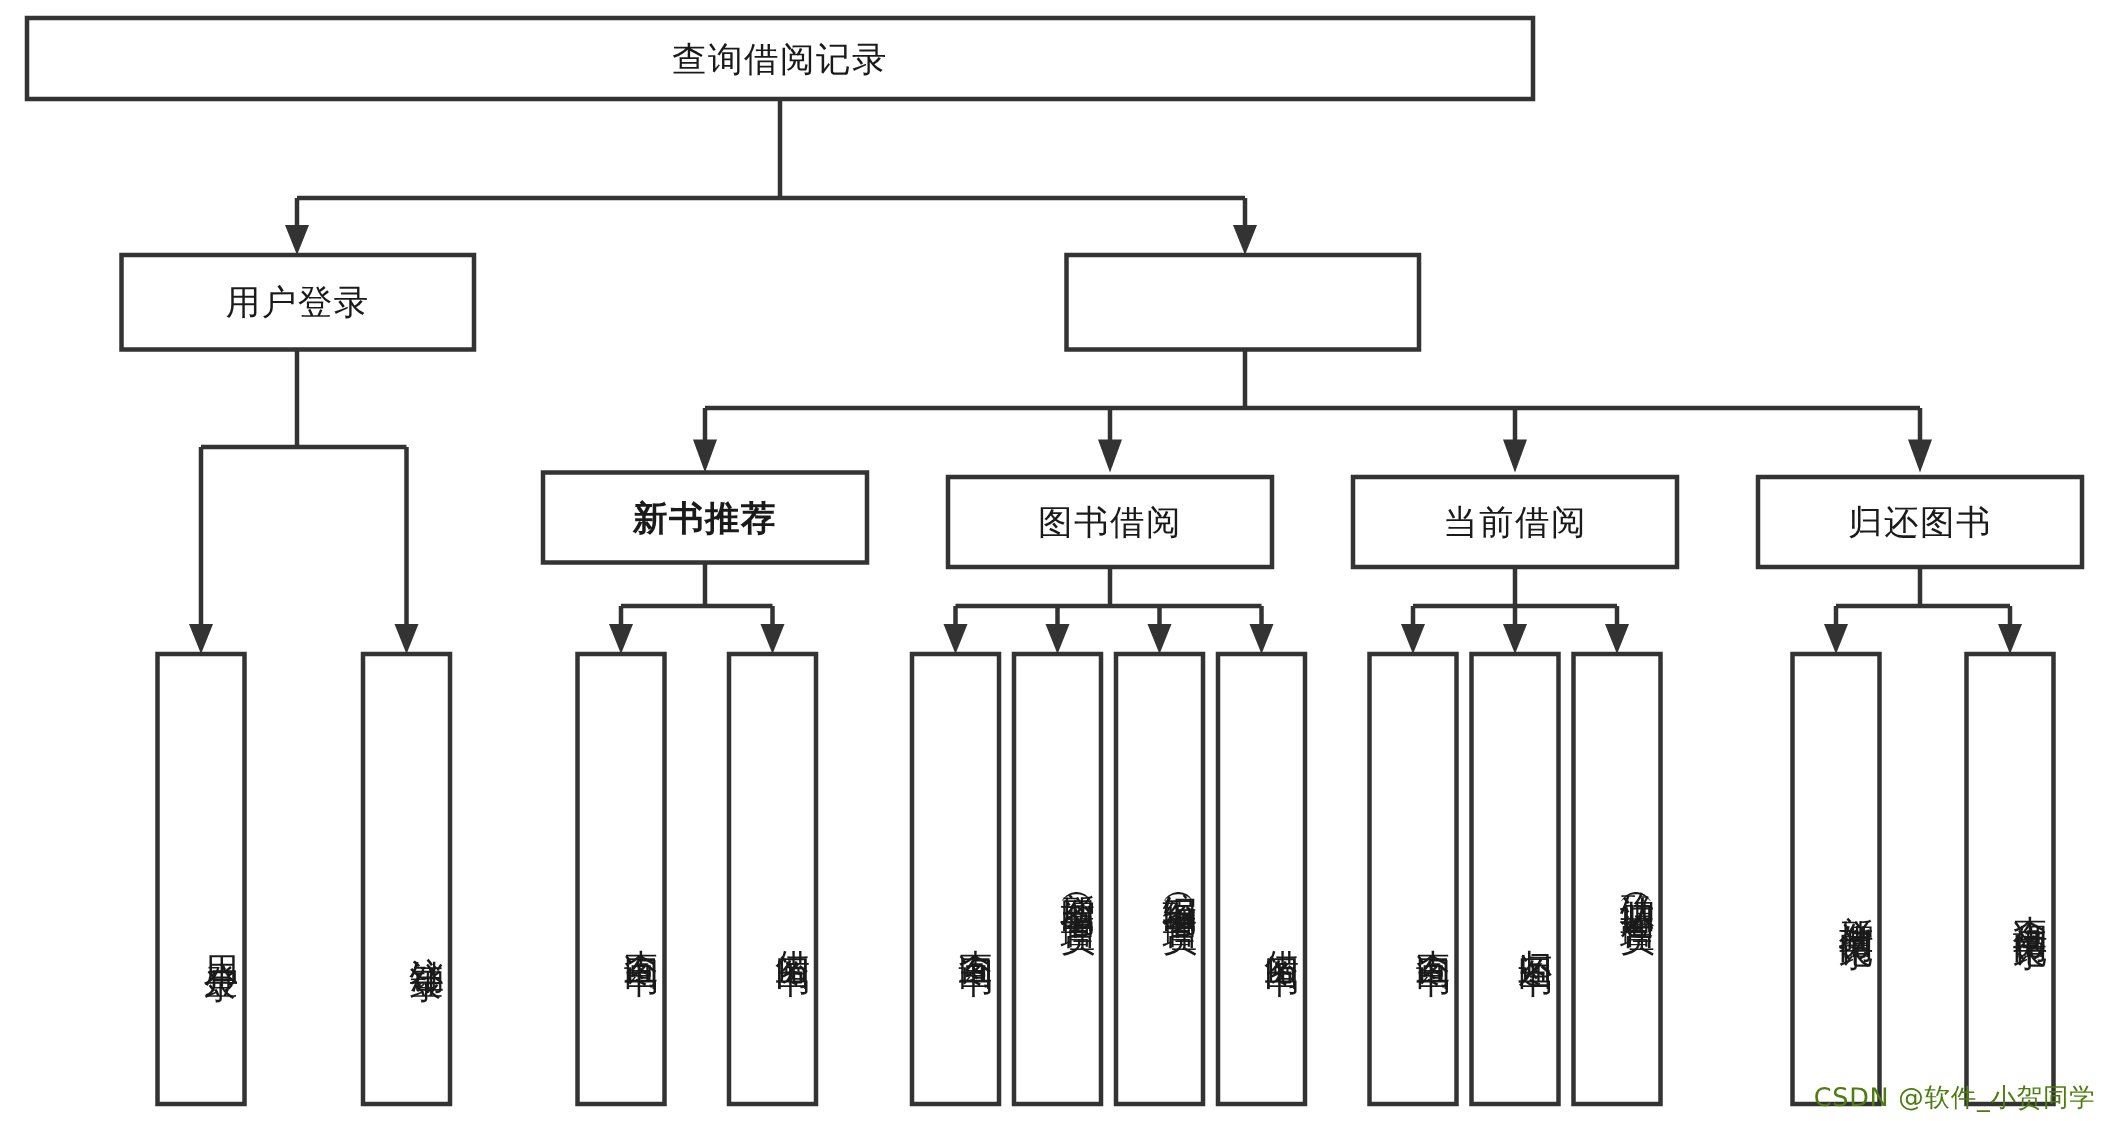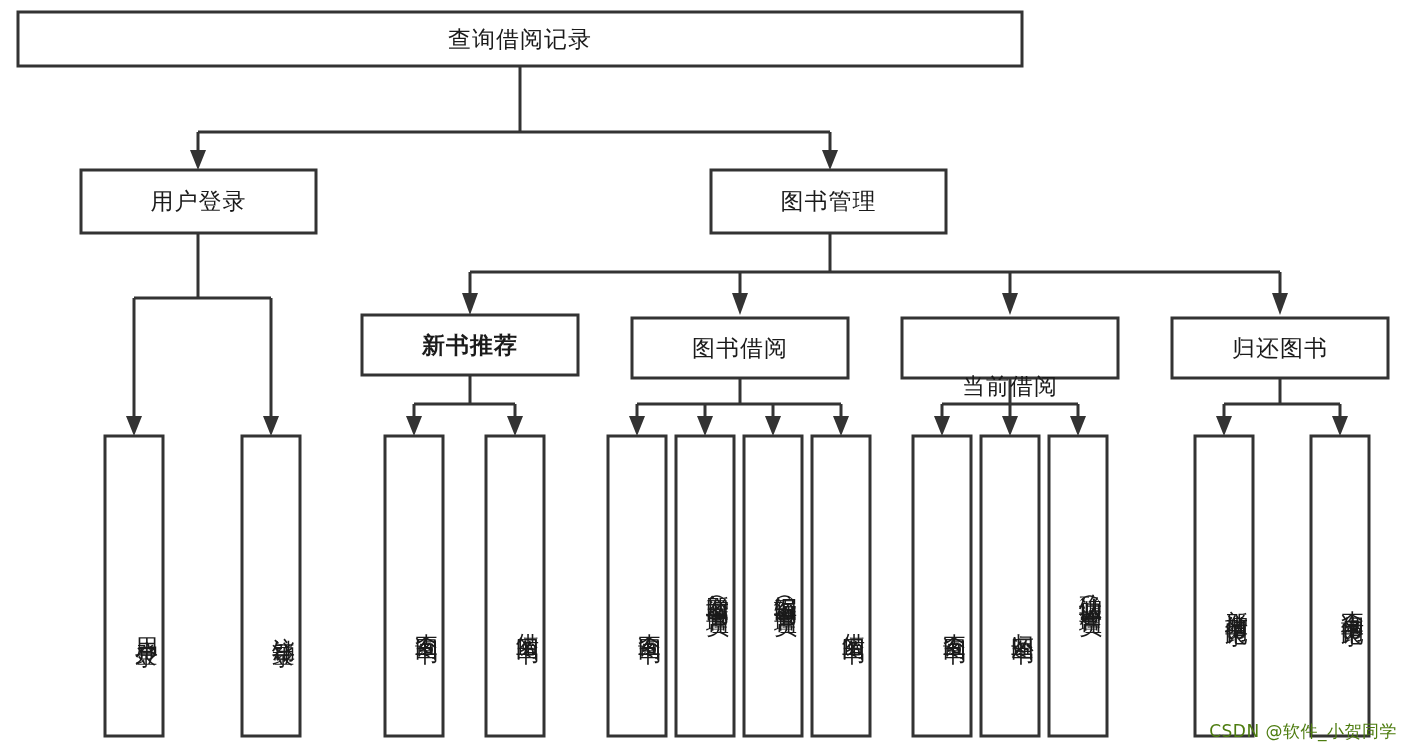--- a/index.html
+++ b/index.html
@@ -170,25 +170,24 @@
       <rect class="node-box" x="1049" y="436" width="58" height="300"></rect>
 
       <rect class="node-box" x="1195" y="436" width="58" height="300"></rect>
       <rect class="node-box" x="1311" y="436" width="58" height="300"></rect>
     </g>
   </svg>
 
   <div class="node-label-h" style="left:18px; top:12px; width:1004px; height:54px;">查询借阅记录</div>
 
   <div class="node-label-h" style="left:81px; top:170px; width:235px; height:63px;">用户登录</div>
-  <div class="node-label-h" style="left:711px; top:170px; width:235px; height:63px;">图书管理</div>
 
   <div class="node-label-h" style="left:362px; top:315px; width:216px; height:60px;font-weight:bold;">新书推荐</div>
   <div class="node-label-h" style="left:632px; top:318px; width:216px; height:60px;">图书借阅</div>
-  <div class="node-label-h" style="left:902px; top:318px; width:216px; height:60px;margin-top:38px;">当前借阅</div>
+  <div class="node-label-h" style="left:902px; top:318px; width:216px; height:60px;">当前借阅</div>
   <div class="node-label-h" style="left:1172px; top:318px; width:216px; height:60px;">归还图书</div>
 
   <div class="node-label-v" style="left:105px; top:514px; width:58px; height:222px;">用户登录</div>
   <div class="node-label-v" style="left:242px; top:514px; width:58px; height:222px;">注销登录</div>
 
   <div class="node-label-v" style="left:385px; top:506px; width:58px; height:230px;">查询图书</div>
   <div class="node-label-v" style="left:486px; top:506px; width:58px; height:230px;">借阅图书</div>
 
   <div class="node-label-v" style="left:608px; top:506px; width:58px; height:230px;">查询图书</div>
   <div class="node-label-v" style="left:676px; top:443px; width:58px; height:293px;">新增图书（管理员）</div>

